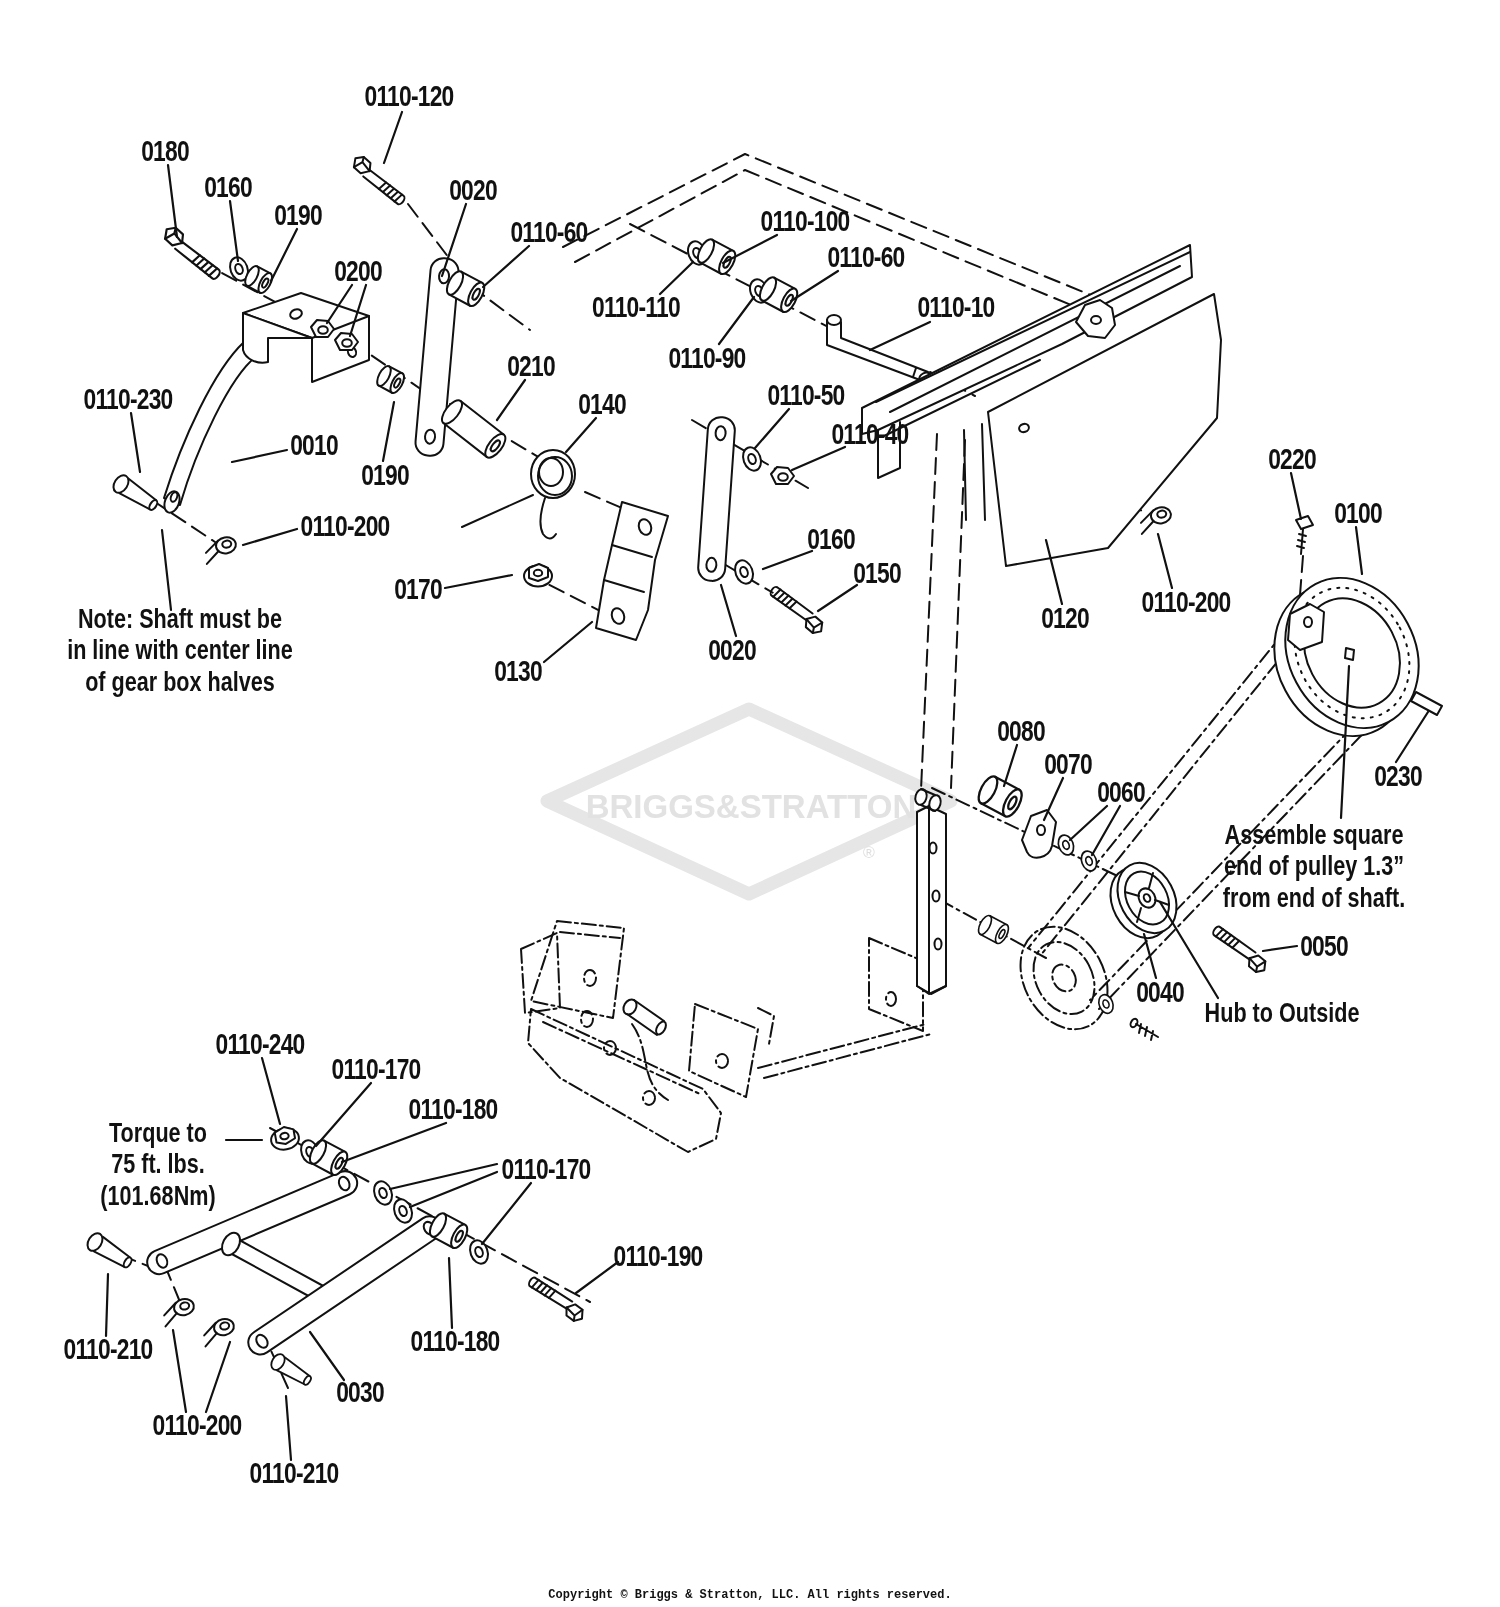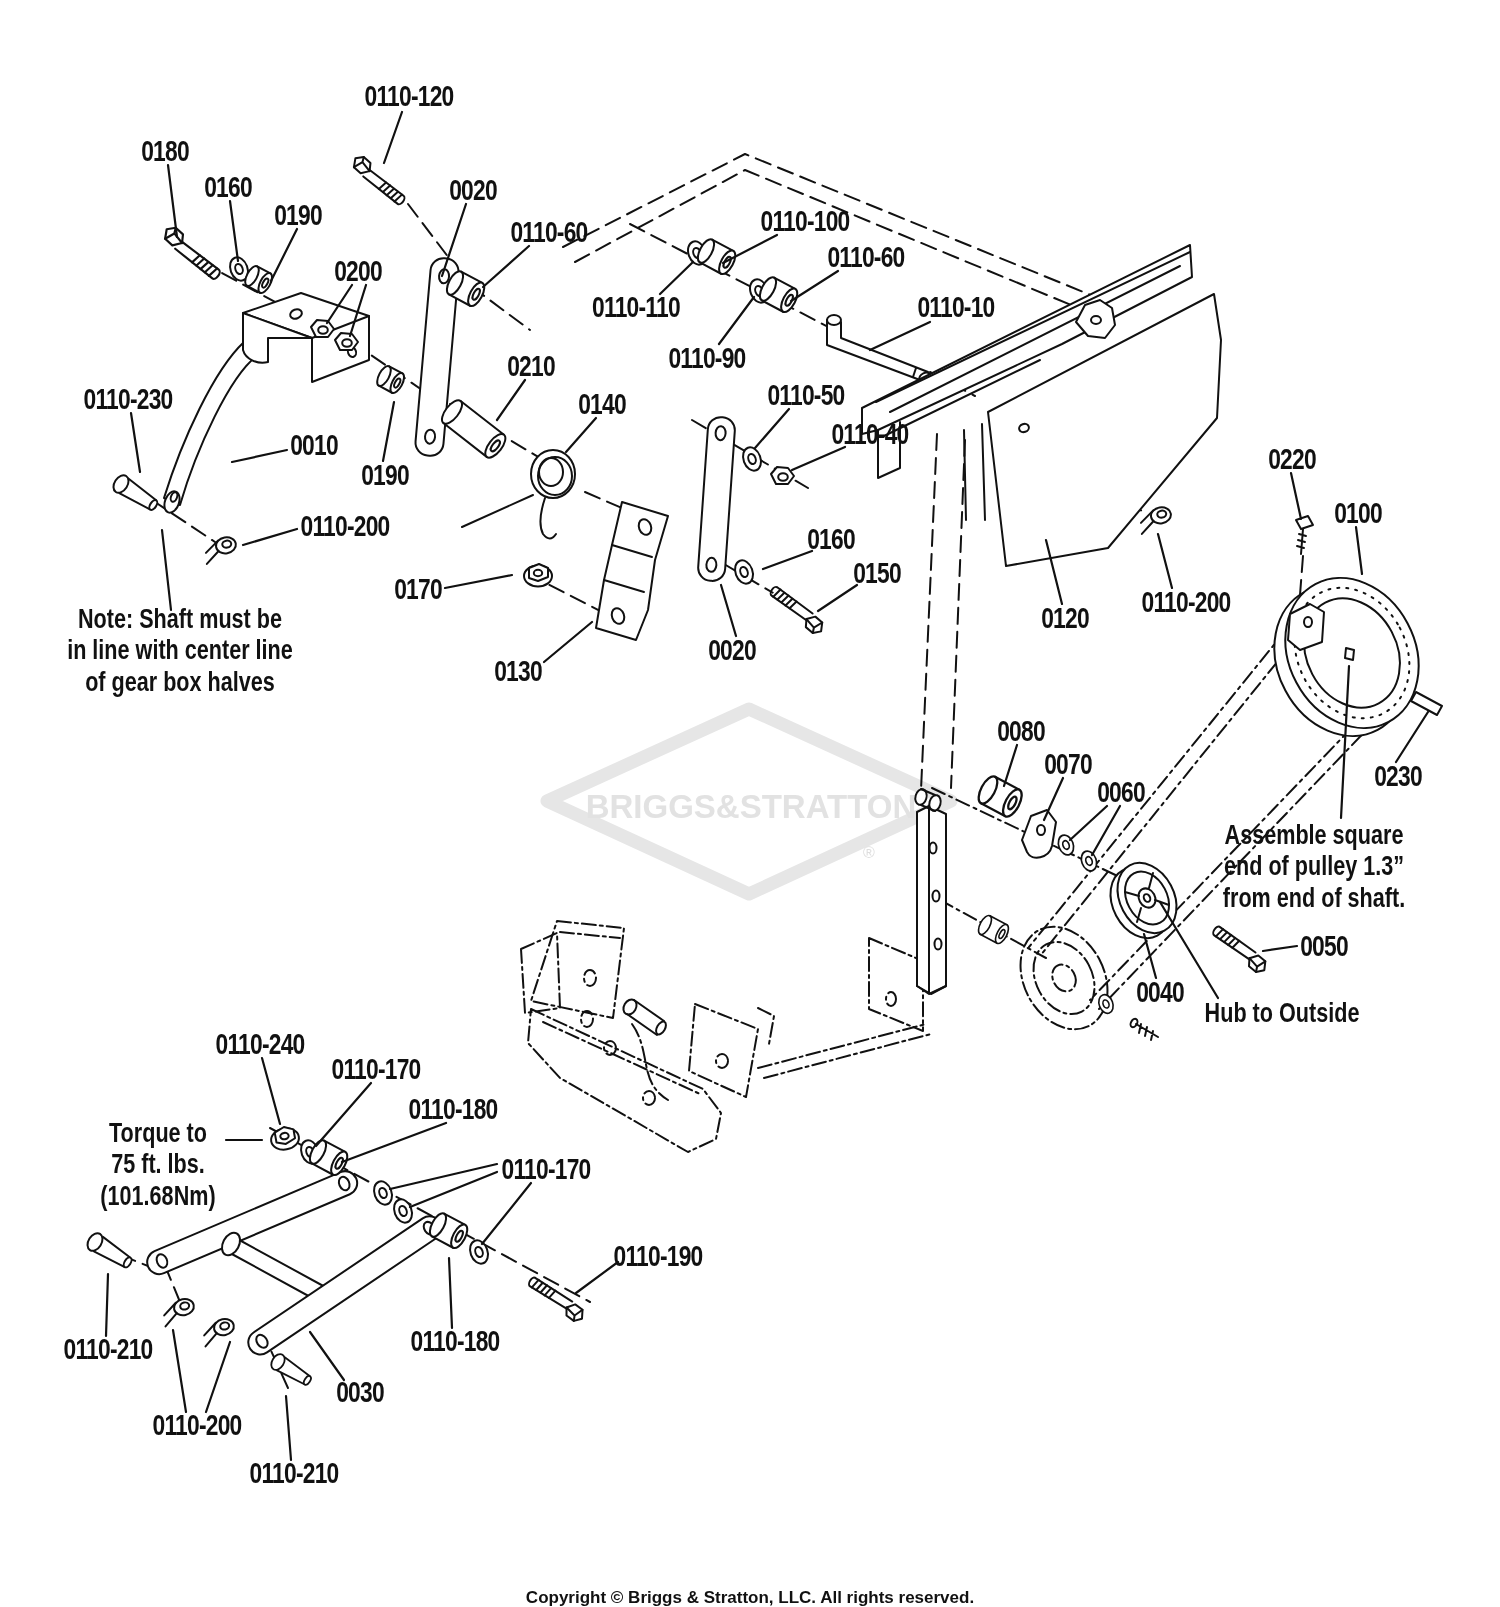--- a/index.html
+++ b/index.html
@@ -4,21 +4,21 @@
 <style>
   html,body{margin:0;padding:0;background:#fff;}
   .stage{position:relative;width:1500px;height:1607px;background:#fff;overflow:hidden;
          font-family:"Liberation Sans",sans-serif;}
   .stage svg{position:absolute;left:0;top:0;}
   .plabel{position:absolute;transform:translate(-50%,-50%) scaleX(.76);
           font-weight:700;font-size:30px;letter-spacing:-1px;color:#111;white-space:nowrap;}
   .pnote{position:absolute;transform:translate(-50%,0) scaleX(.8);
          font-weight:700;font-size:27px;line-height:1.16;color:#111;text-align:center;white-space:nowrap;}
   .copyright{position:absolute;left:750px;top:1588px;transform:translate(-50%,0);
-             font-weight:700;font-size:17px;color:#111;white-space:nowrap;}
+             font-weight:700;font-size:12px;color:#111;white-space:nowrap;font-family:Liberation Mono, monospace;}
 </style>
 </head>
 <body>
 
 <div class="stage">
 
 <svg width="1500" height="1607" viewBox="0 0 1500 1607">
   <defs>
     <g id="bolt">
       <rect x="0" y="-5" width="46" height="11" fill="#fff" stroke="none"></rect>

